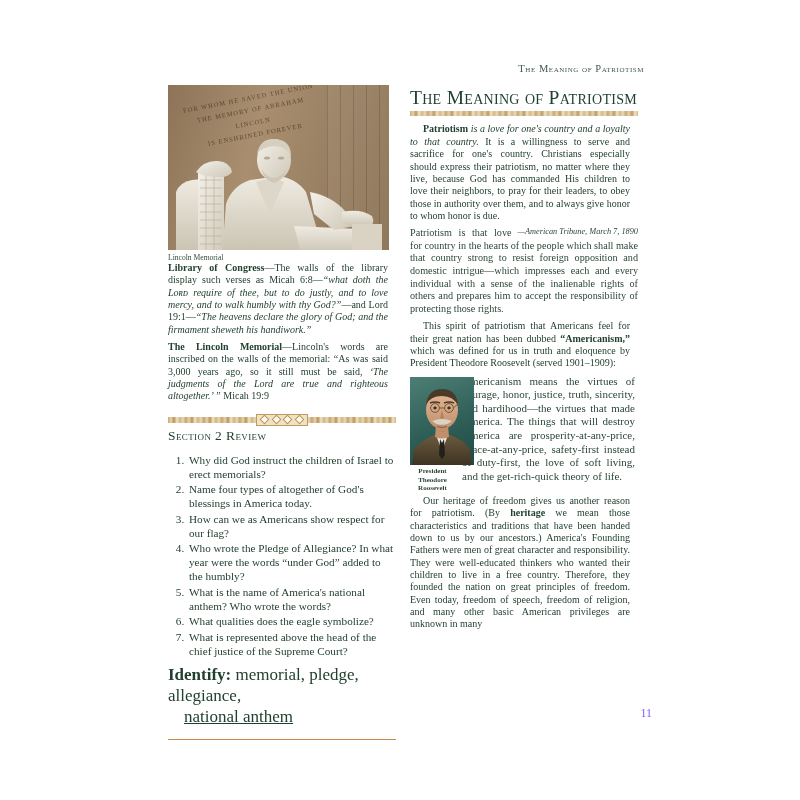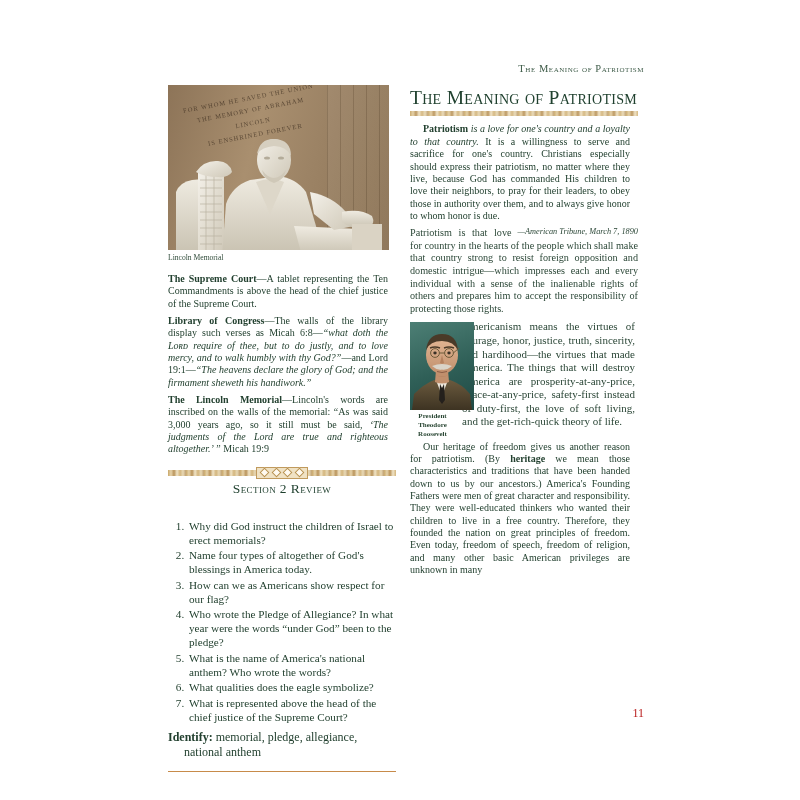--- a/index.html
+++ b/index.html
@@ -136,21 +136,20 @@
   }
   .photo-lincoln .statue {
     position: absolute;
     left: 6px; bottom: -6px;
     width: 208px; height: 126px;
   }
   .photo-caption {
     font-size: 7.6px;
     color: #2e4a38;
     margin-top: 3px;
-    margin-bottom: 11px;
   }
 
   
   .review-box {
     margin-top: 14px;
     position: relative;
   }
   .review-top-rule {
     height: 6px;
     position: relative;
@@ -173,48 +172,47 @@
     justify-content: space-evenly;
   }
   .review-ornament i {
     display: block;
     width: 5px; height: 5px;
     border: 1px solid #b8914f;
     background: #fffaf0;
     transform: rotate(45deg);
   }
   .review-title {
-    text-align: center;
     font-variant: small-caps;
     font-size: 13.5px;
     letter-spacing: 0.4px;
     color: #1d3e2c;
     margin-top: 5px;
-    margin-bottom: 22px;
+    margin-bottom: 9px;
   }
   ol.review-list {
     margin: 0;
     padding-left: 19px;
     font-size: 11.2px;
     line-height: 1.25;
     color: #22402f;
   }
   ol.review-list li {
     margin-bottom: 1.5px;
     padding-left: 2px;
   }
   .identify {
-    font-size: 12px;
+    font-size: 17px;
     line-height: 1.25;
     color: #22402f;
     margin-top: 6px;
     padding-left: 0;
     text-indent: 0;
   }
-  .identify .ind { display: block; padding-left: 16px; }
+  .identify .ind { display: block; padding-left: 16px; text-decoration: underline; }
   .review-bottom-rule {
     margin-top: 11px;
     height: 1.5px;
     background: #c78b4a;
   }
 
   
   .tr-figure {
     float: left;
     width: 45px;
@@ -241,24 +239,24 @@
   .tr-quote {
     font-size: 11px;
     line-height: 1.235;
     color: #2a4636;
     text-align: justify;
     margin: 0 3px 5px 0;
   }
 
   .page-number {
     position: absolute;
-    right: 156px;
+    right: 148px;
     top: 706px;
     font-size: 12px;
-    color: #b91c1c;
+    color: #8b5cf6;
     font-family: "Liberation Serif", serif;
   }
 
   .clearfix::after { content: ""; display: block; clear: both; }
 </style>
 </head>
 <body>
 
 <div class="page">
 
@@ -323,23 +321,20 @@
 
         <path d="M136 62 Q158 66 172 82 L180 96 L160 100 L140 84 Z" fill="url(#marble)"></path>
 
         <path d="M168 82 Q186 78 198 86 Q202 94 194 98 Q178 100 168 92 Z" fill="url(#marble2)"></path>
 
         <rect x="178" y="94" width="30" height="32" fill="#dad3c4"></rect>
       </svg>
     </div>
     <div class="photo-caption">Lincoln Memorial</div>
 
-    <p class="body">
-      <span class="bd">The Supreme Court</span><span>—A tablet representing the Ten Commandments is above the head of the chief justice of the Supreme Court.</span>
-    </p>
 
     <p class="body">
       <span class="bd">Library of Congress</span><span>—The walls of the library display such verses as Micah 6:8—</span><span class="it">“what doth the Lᴏʀᴅ require of thee, but to do justly, and to love mercy, and to walk humbly with thy God?”</span><span>—and Lord 19:1—</span><span class="it">“The heavens declare the glory of God; and the firmament sheweth his handiwork.”</span>
     </p>
 
     <p class="body">
       <span class="bd">The Lincoln Memorial</span><span>—Lincoln's words are inscribed on the walls of the memorial: “As was said 3,000 years ago, so it still must be said, </span><span class="it">‘The judgments of the Lord are true and righteous altogether.’</span><span> ” Micah 19:9</span>
     </p>
 
     <div class="review-box">
@@ -349,21 +344,21 @@
           <i></i>
           <i></i>
           <i></i>
         </span>
       </div>
       <div class="review-title">Section 2 Review</div>
       <ol class="review-list">
         <li>Why did God instruct the children of Israel to erect memorials?</li>
         <li>Name four types of altogether of God's blessings in America today.</li>
         <li>How can we as Americans show respect for our flag?</li>
-        <li>Who wrote the Pledge of Allegiance?  In what year were the words “under God” been to the pledge?</li>
+        <li>Who wrote the Pledge of Allegiance?  In what year were the words “under God” added to the humbly?</li>
         <li>What is the name of America's national anthem?  Who wrote the words?</li>
         <li>What qualities does the eagle symbolize?</li>
         <li>What is represented above the head of the chief justice of the Supreme Court?</li>
       </ol>
       <div class="identify">
         <span class="bd">Identify:</span>
         <span>memorial, pledge, allegiance,</span>
         <span class="ind">national anthem</span>
       </div>
       <div class="review-bottom-rule"></div>
@@ -378,20 +373,23 @@
 
     <p class="body indent">
       <span class="bd">Patriotism</span><span class="it"> is a love for one's country and a loyalty to that country.</span><span>  It is a willingness to serve and sacrifice for one's country.  Christians especially should express their patriotism, no matter where they live, because God has commanded His children to love their neighbors, to pray for their leaders, to obey those in authority over them, and to always give honor to whom honor is due.</span>
     </p>
 
     <div class="extract">
       <span class="attrib">—American Tribune, March 7, 1890</span>
       <span>Patriotism is that love for country in the hearts of the people which shall make that country strong to resist foreign opposition and domestic intrigue—which impresses each and every individual with a sense of the inalienable rights of others and prepares him to accept the responsibility of protecting those rights.</span>
     </div>
 
+    <p class="body indent">
+      <span>This spirit of patriotism that Americans feel for their great nation has been dubbed </span><span class="bd">“Americanism,”</span><span> which was defined for us in truth and eloquence by President Theodore Roosevelt (served 1901–1909):</span>
+    </p>
 
     <div class="clearfix">
       <div class="tr-figure">
         <div class="tr-photo">
           <div class="tr-bg"></div>
           <svg viewBox="0 0 64 88" width="64" height="88" style="position:absolute;inset:0;">
             <defs>
               <linearGradient id="skin" x1="0" y1="0" x2="0" y2="1">
                 <stop offset="0%" stop-color="#e4b896"></stop>
                 <stop offset="100%" stop-color="#c08f6c"></stop>

